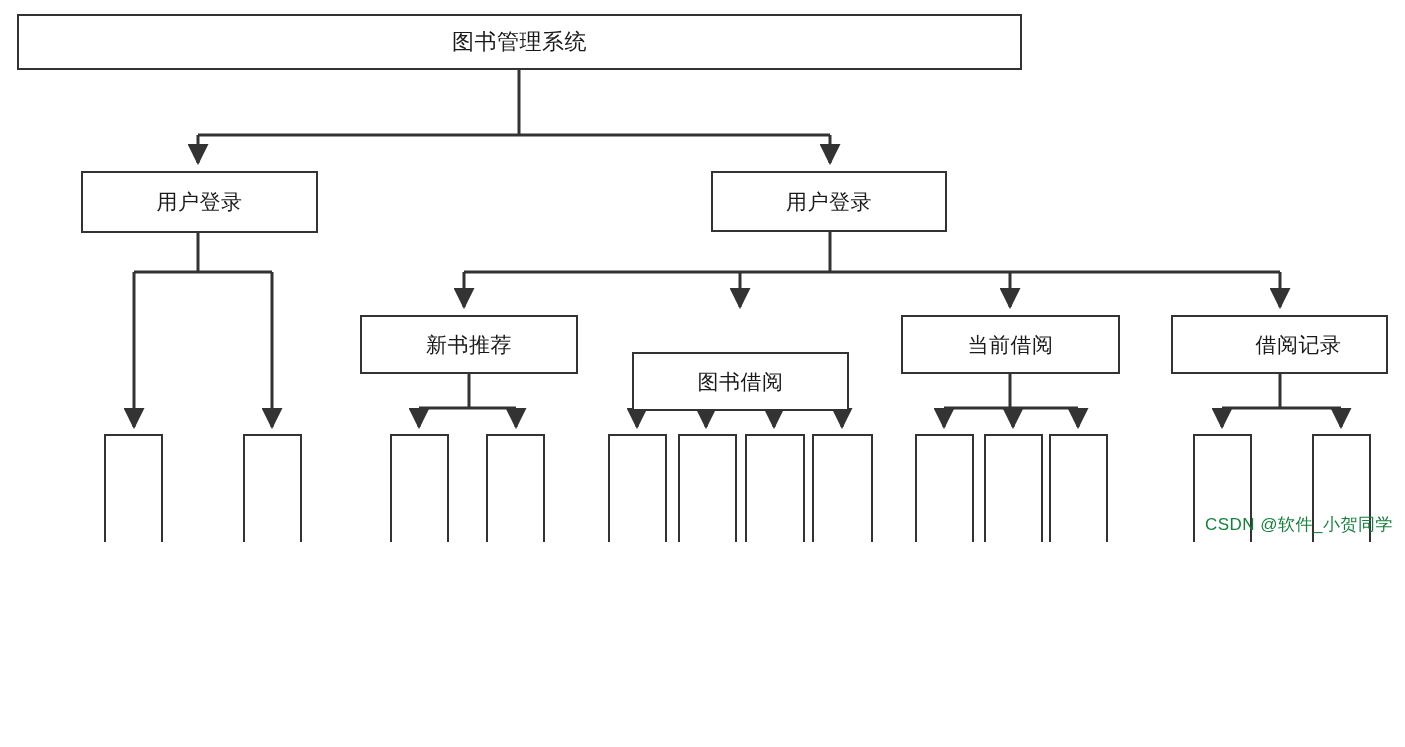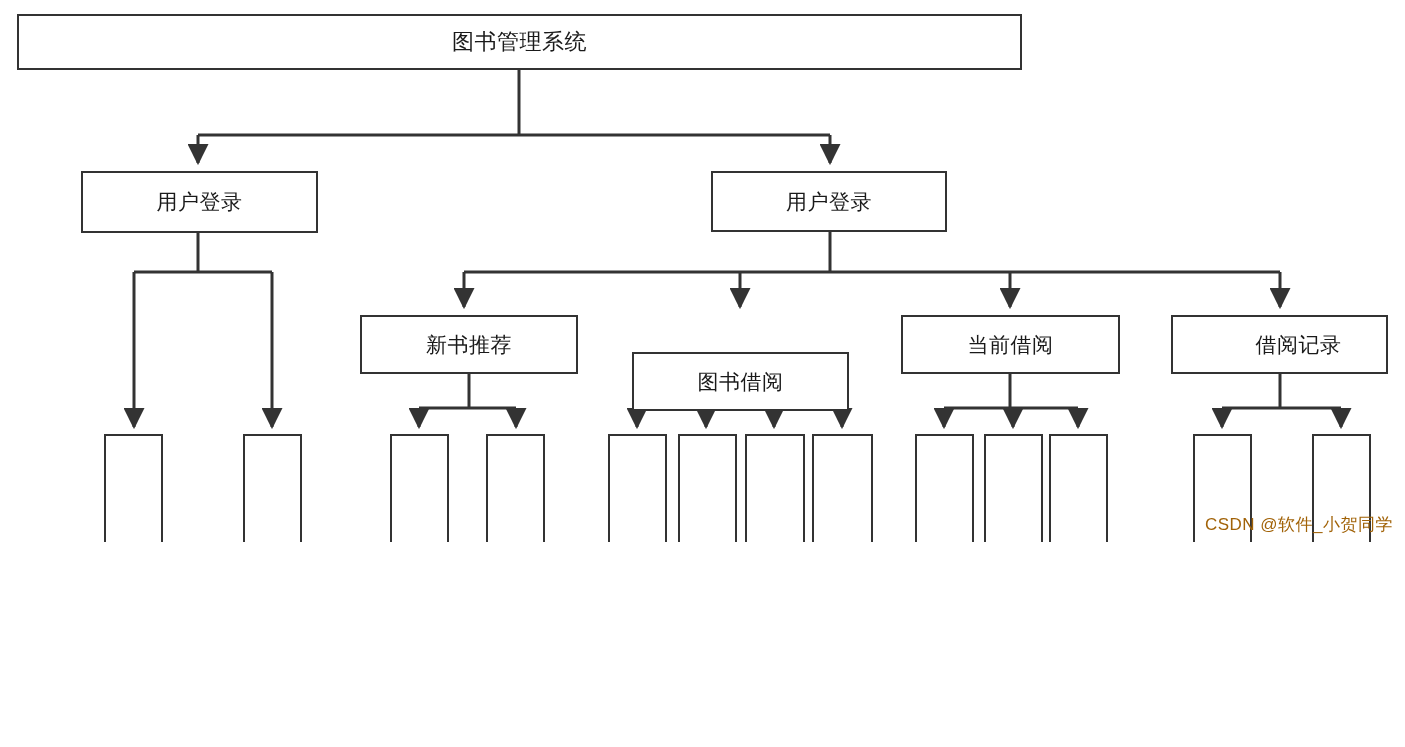--- a/index.html
+++ b/index.html
@@ -58,21 +58,21 @@
     writing-mode: vertical-rl;
     text-orientation: upright;
     letter-spacing: 3px;
     display: block;
   }
   .watermark {
     position: absolute;
     right: 12px;
     bottom: 6px;
     font-size: 17px;
-    color: #a16207;
+    color: #15803d;
     letter-spacing: 0.5px;
     white-space: nowrap;
   }
 </style>
 </head>
 <body>
 
 <div id="canvas">
 
   <svg id="connectors" viewBox="0 0 1405 747" xmlns="http://www.w3.org/2000/svg">

